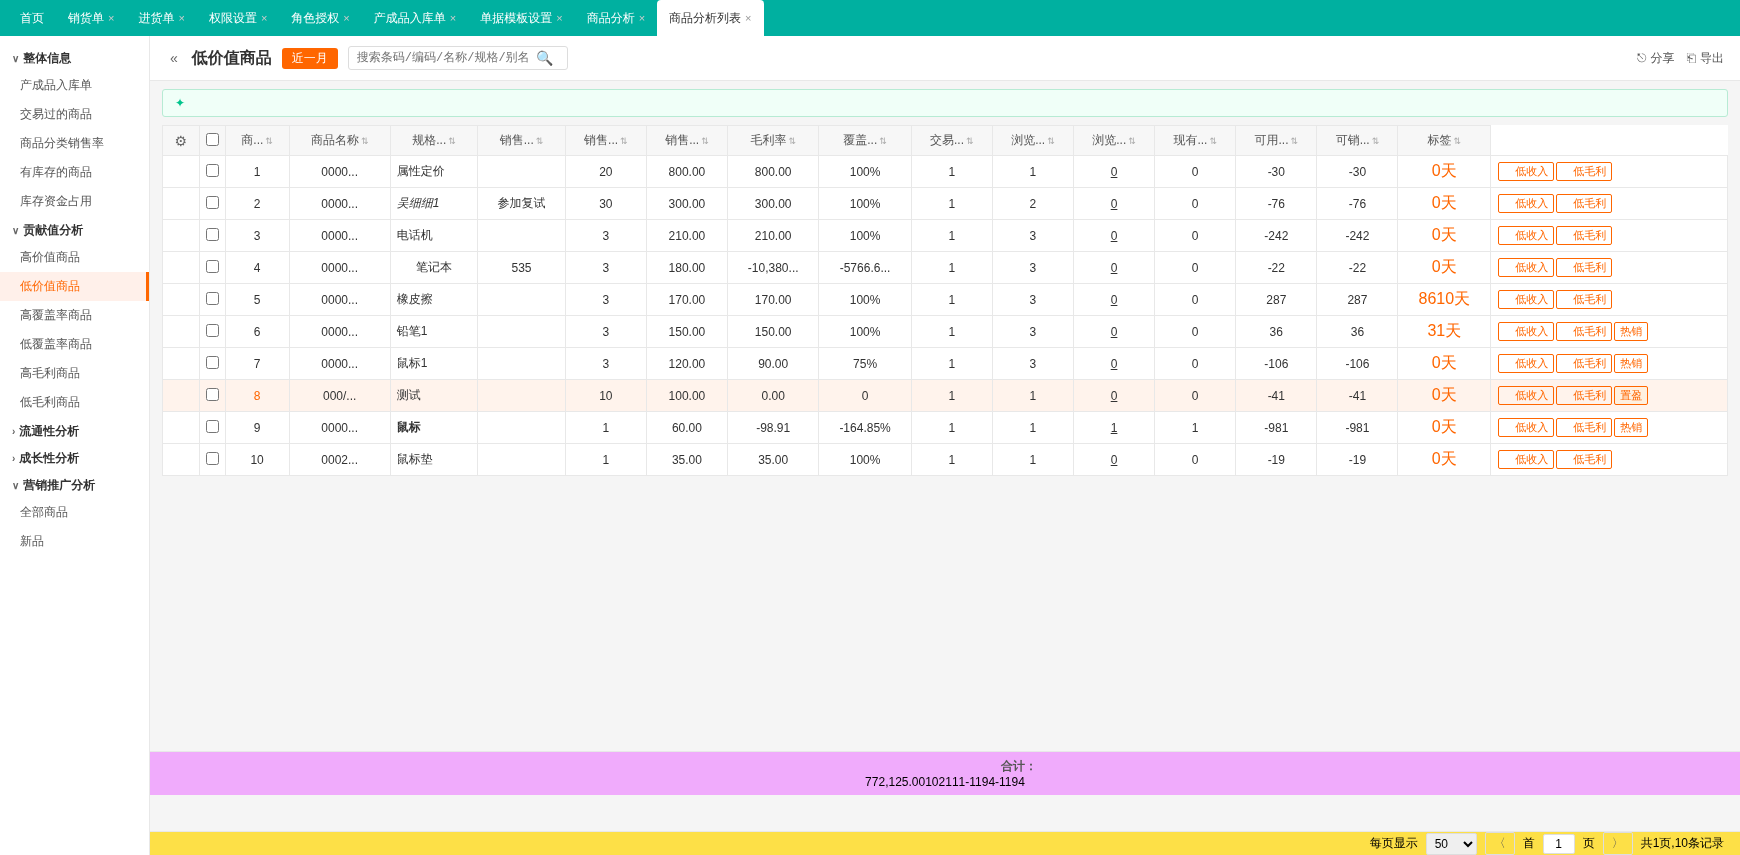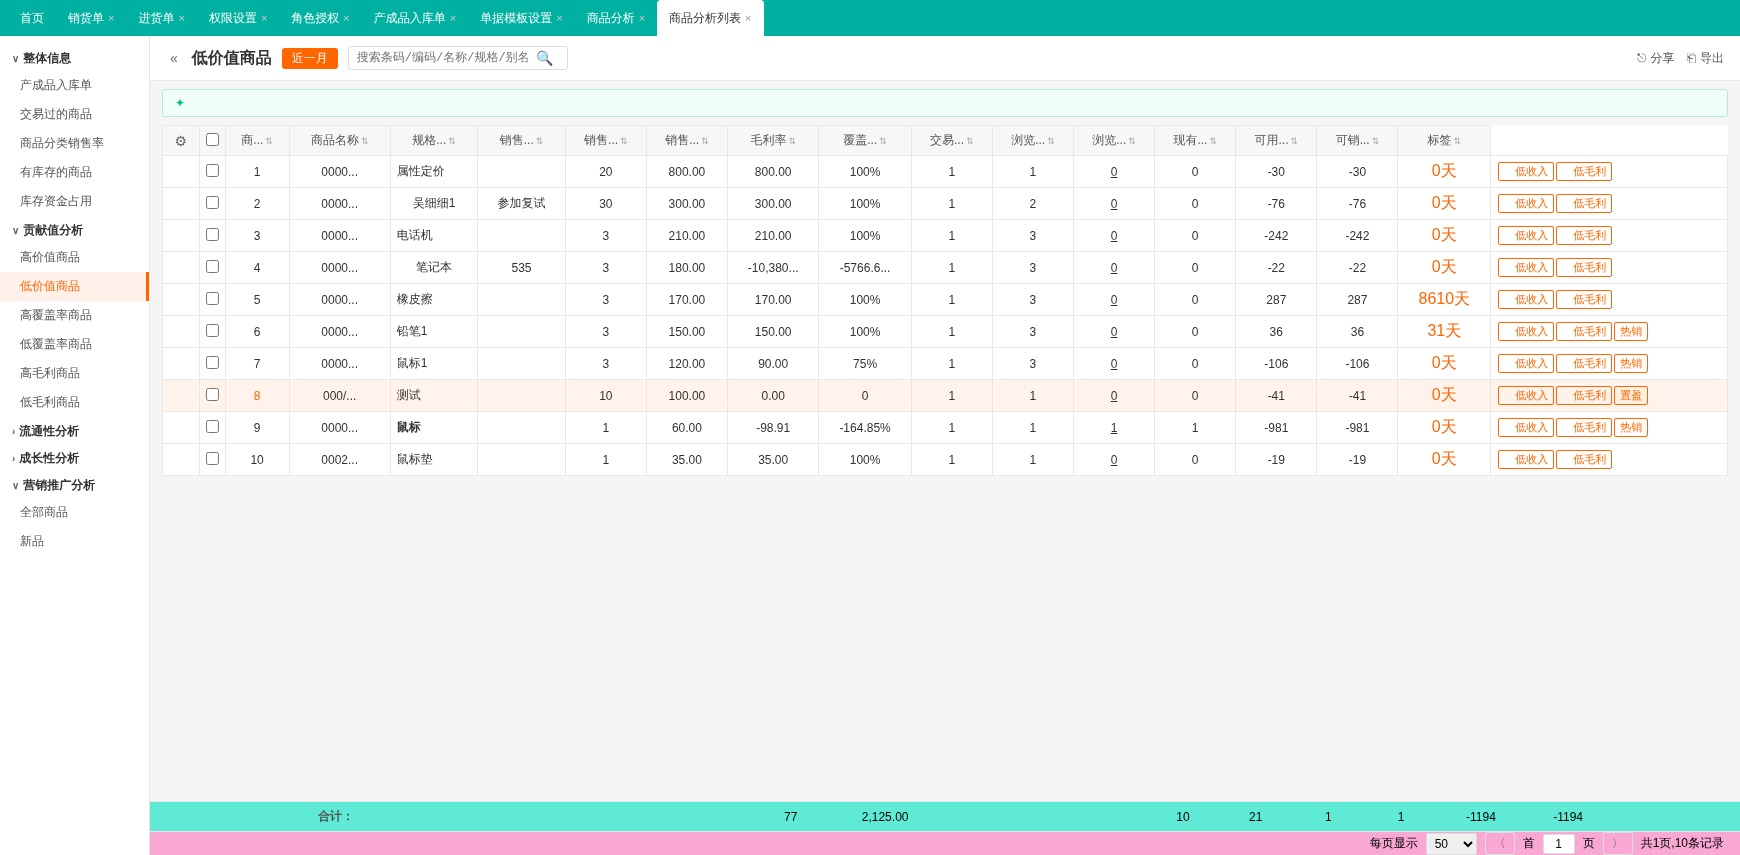--- a/index.html
+++ b/index.html
@@ -50,25 +50,25 @@
     .tag { display: inline-block; padding: 1px 5px; border-radius: 2px; font-size: 11px; margin: 1px; }
     .tag-orange { color: #ff6600; border: 1px solid #ff6600; padding-left: 16px; }
     .tag-red { color: #ff3300; border: 1px solid #ff3300; }
     .tag-hot { color: #ff6600; border: 1px solid #ff6600; }
     .days-orange { color: #ff6600; font-size: 16px; }
     .underline { text-decoration: underline; cursor: pointer; }
     .gear-icon { font-size: 14px; color: #666; cursor: pointer; }
     .checkbox-col { width: 24px; }
 
     
-    .footer-summary { background: #5eead4; border-top: 1px solid #e8e8e8; padding: 6px 12px; display: flex; align-items: center; flex-shrink: 0; }
+    .footer-summary { background: #f0abfc; border-top: 1px solid #e8e8e8; padding: 6px 12px; display: flex; align-items: center; flex-shrink: 0; flex-direction: column; }
     .footer-summary .label { width: 200px; text-align: right; color: #555; font-weight: bold; padding-right: 8px; }
 
     
-    .pagination { background: #f9a8d4; border-top: 1px solid #e8e8e8; padding: 0 16px; display: flex; align-items: center; justify-content: flex-end; gap: 8px; flex-shrink: 0; }
+    .pagination { background: #fde047; border-top: 1px solid #e8e8e8; padding: 0 16px; display: flex; align-items: center; justify-content: flex-end; gap: 8px; flex-shrink: 0; margin-top: 36px; }
     .pagination-item { padding: 2px 8px; border: 1px solid #ddd; cursor: pointer; border-radius: 2px; color: #555; }
     .pagination-input { width: 32px; text-align: center; border: 1px solid #ddd; padding: 2px 4px; border-radius: 2px; }
     .per-page-select { border: 1px solid #ddd; padding: 2px 4px; border-radius: 2px; cursor: pointer; }
 
     .collapse-btn { cursor: pointer; color: #666; font-size: 14px; padding: 0 4px; }
 
     input[type=checkbox] { cursor: pointer; }
 
     
     ::-webkit-scrollbar { width: 6px; height: 6px; }
@@ -224,21 +224,21 @@
               <td>-30</td>
               <td>-30</td>
               <td><span class="days-orange">0天</span></td>
               <td style="text-align: left; min-width: 120px;"><span class="tag tag-orange">低收入</span><span class="tag tag-orange">低毛利</span></td>
             </tr>
             <tr>
               <td></td>
               <td><input type="checkbox" style=""></td>
               <td>2</td>
               <td>0000...</td>
-              <td style="text-align: center;">吴细细1</td>
+              <td style="text-align: left; font-style: italic;">吴细细1</td>
               <td>参加复试</td>
               <td>30</td>
               <td>300.00</td>
               <td>300.00</td>
               <td>100%</td>
               <td>1</td>
               <td>2</td>
               <td><span class="underline">0</span></td>
               <td>0</td>
               <td>-76</td>

